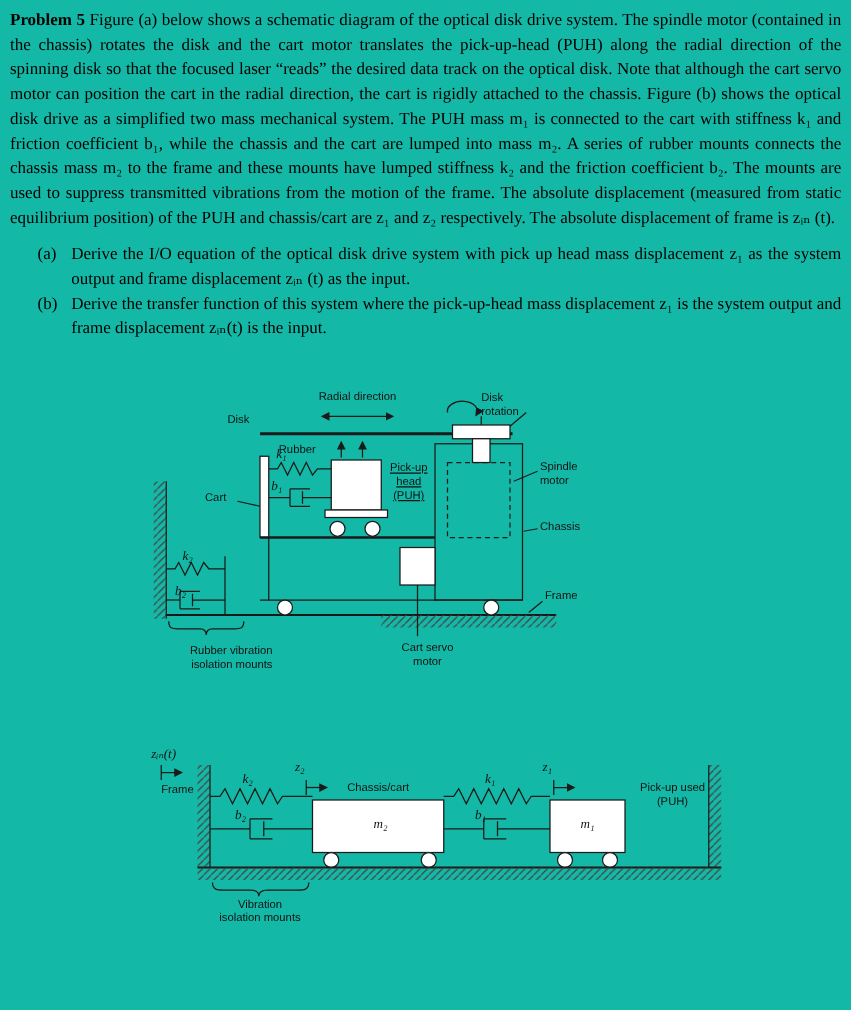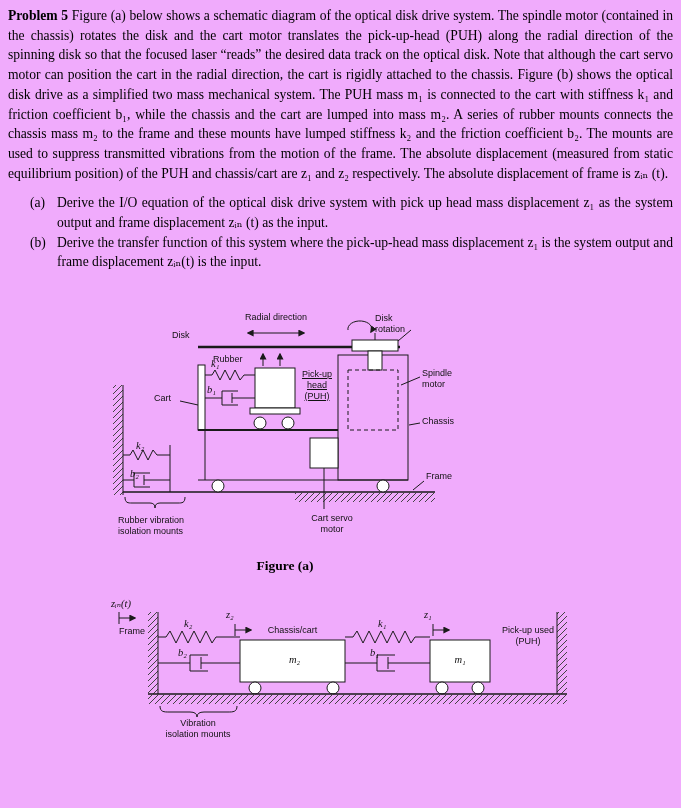--- a/index.html
+++ b/index.html
@@ -1,30 +1,30 @@
 <!DOCTYPE html>
 <html><head>
 <meta charset="utf-8">
 <style>
   html,body { margin:0; padding:0; background:#fff; }
   .page {
-    position:relative; width:681px; height:808px; background:#f0abfc;
+    position:relative; width:681px; height:808px; background:#14b8a6;
     font-family:"Liberation Serif","DejaVu Serif",serif; color:#000;
     overflow:hidden;
   }
   .text-block {
     position:absolute; left:8px; top:6px; width:665px;
     font-size:13.6px; line-height:19.7px; text-align:justify;
   }
   .text-block p { margin:0; }
   .items { margin-top:10px; }
   .item { display:flex; }
   .item-label { margin-left:22px; width:27px; flex:0 0 27px; }
   .item-text { flex:1; text-align:justify; }
-  .fig { position:absolute; }
+  .fig { position:absolute;margin-left:10px; }
   .fig svg { display:block; }
   .flabel {
     position:absolute; font-family:"Liberation Sans","DejaVu Sans",sans-serif;
     font-size:9px; line-height:11px; color:#111; white-space:pre-line;
   }
   .var {
     position:absolute; font-family:"Liberation Serif","DejaVu Serif",serif;
     font-style:italic; font-size:10.5px; line-height:11px; color:#111;
     white-space:pre-line;
   }
@@ -134,26 +134,25 @@
     <div class="flabel center" style="left:186px; top:56px; width:42px;text-decoration:underline;">Pick-up
 head
 (PUH)</div>
     <div class="flabel" style="left:44px; top:80px;">Cart</div>
     <div class="flabel" style="left:312px; top:55px;">Spindle
 motor</div>
     <div class="flabel" style="left:312px; top:103px;">Chassis</div>
     <div class="var" style="left:26px; top:127px;">k₂</div>
     <div class="var" style="left:20px; top:155px;">b₂</div>
     <div class="flabel" style="left:316px; top:158px;">Frame</div>
-    <div class="flabel" style="left:8px; top:202px; width:90px;">Rubber vibration
+    <div class="flabel" style="left:8px; top:202px; width:90px;text-align:right;">Rubber vibration
 isolation mounts</div>
     <div class="flabel center" style="left:190px; top:200px; width:64px;">Cart servo
 motor</div>
   </div>
-  <div class="caption" style="left:110px; top:558px; width:350px;">Figure (a)</div>
 
   <div class="fig" style="left:105px; top:598px; width:470px; height:145px;">
     <svg width="470" height="122" viewBox="0 0 470 122">
       <g stroke="#1a1a1a" stroke-width="1" fill="none">
 
         <g>
           <line x1="14" y1="14" x2="14" y2="26"></line>
           <line x1="14" y1="20" x2="30" y2="20" marker-end="url(#arr)"></line>
         </g>
 

